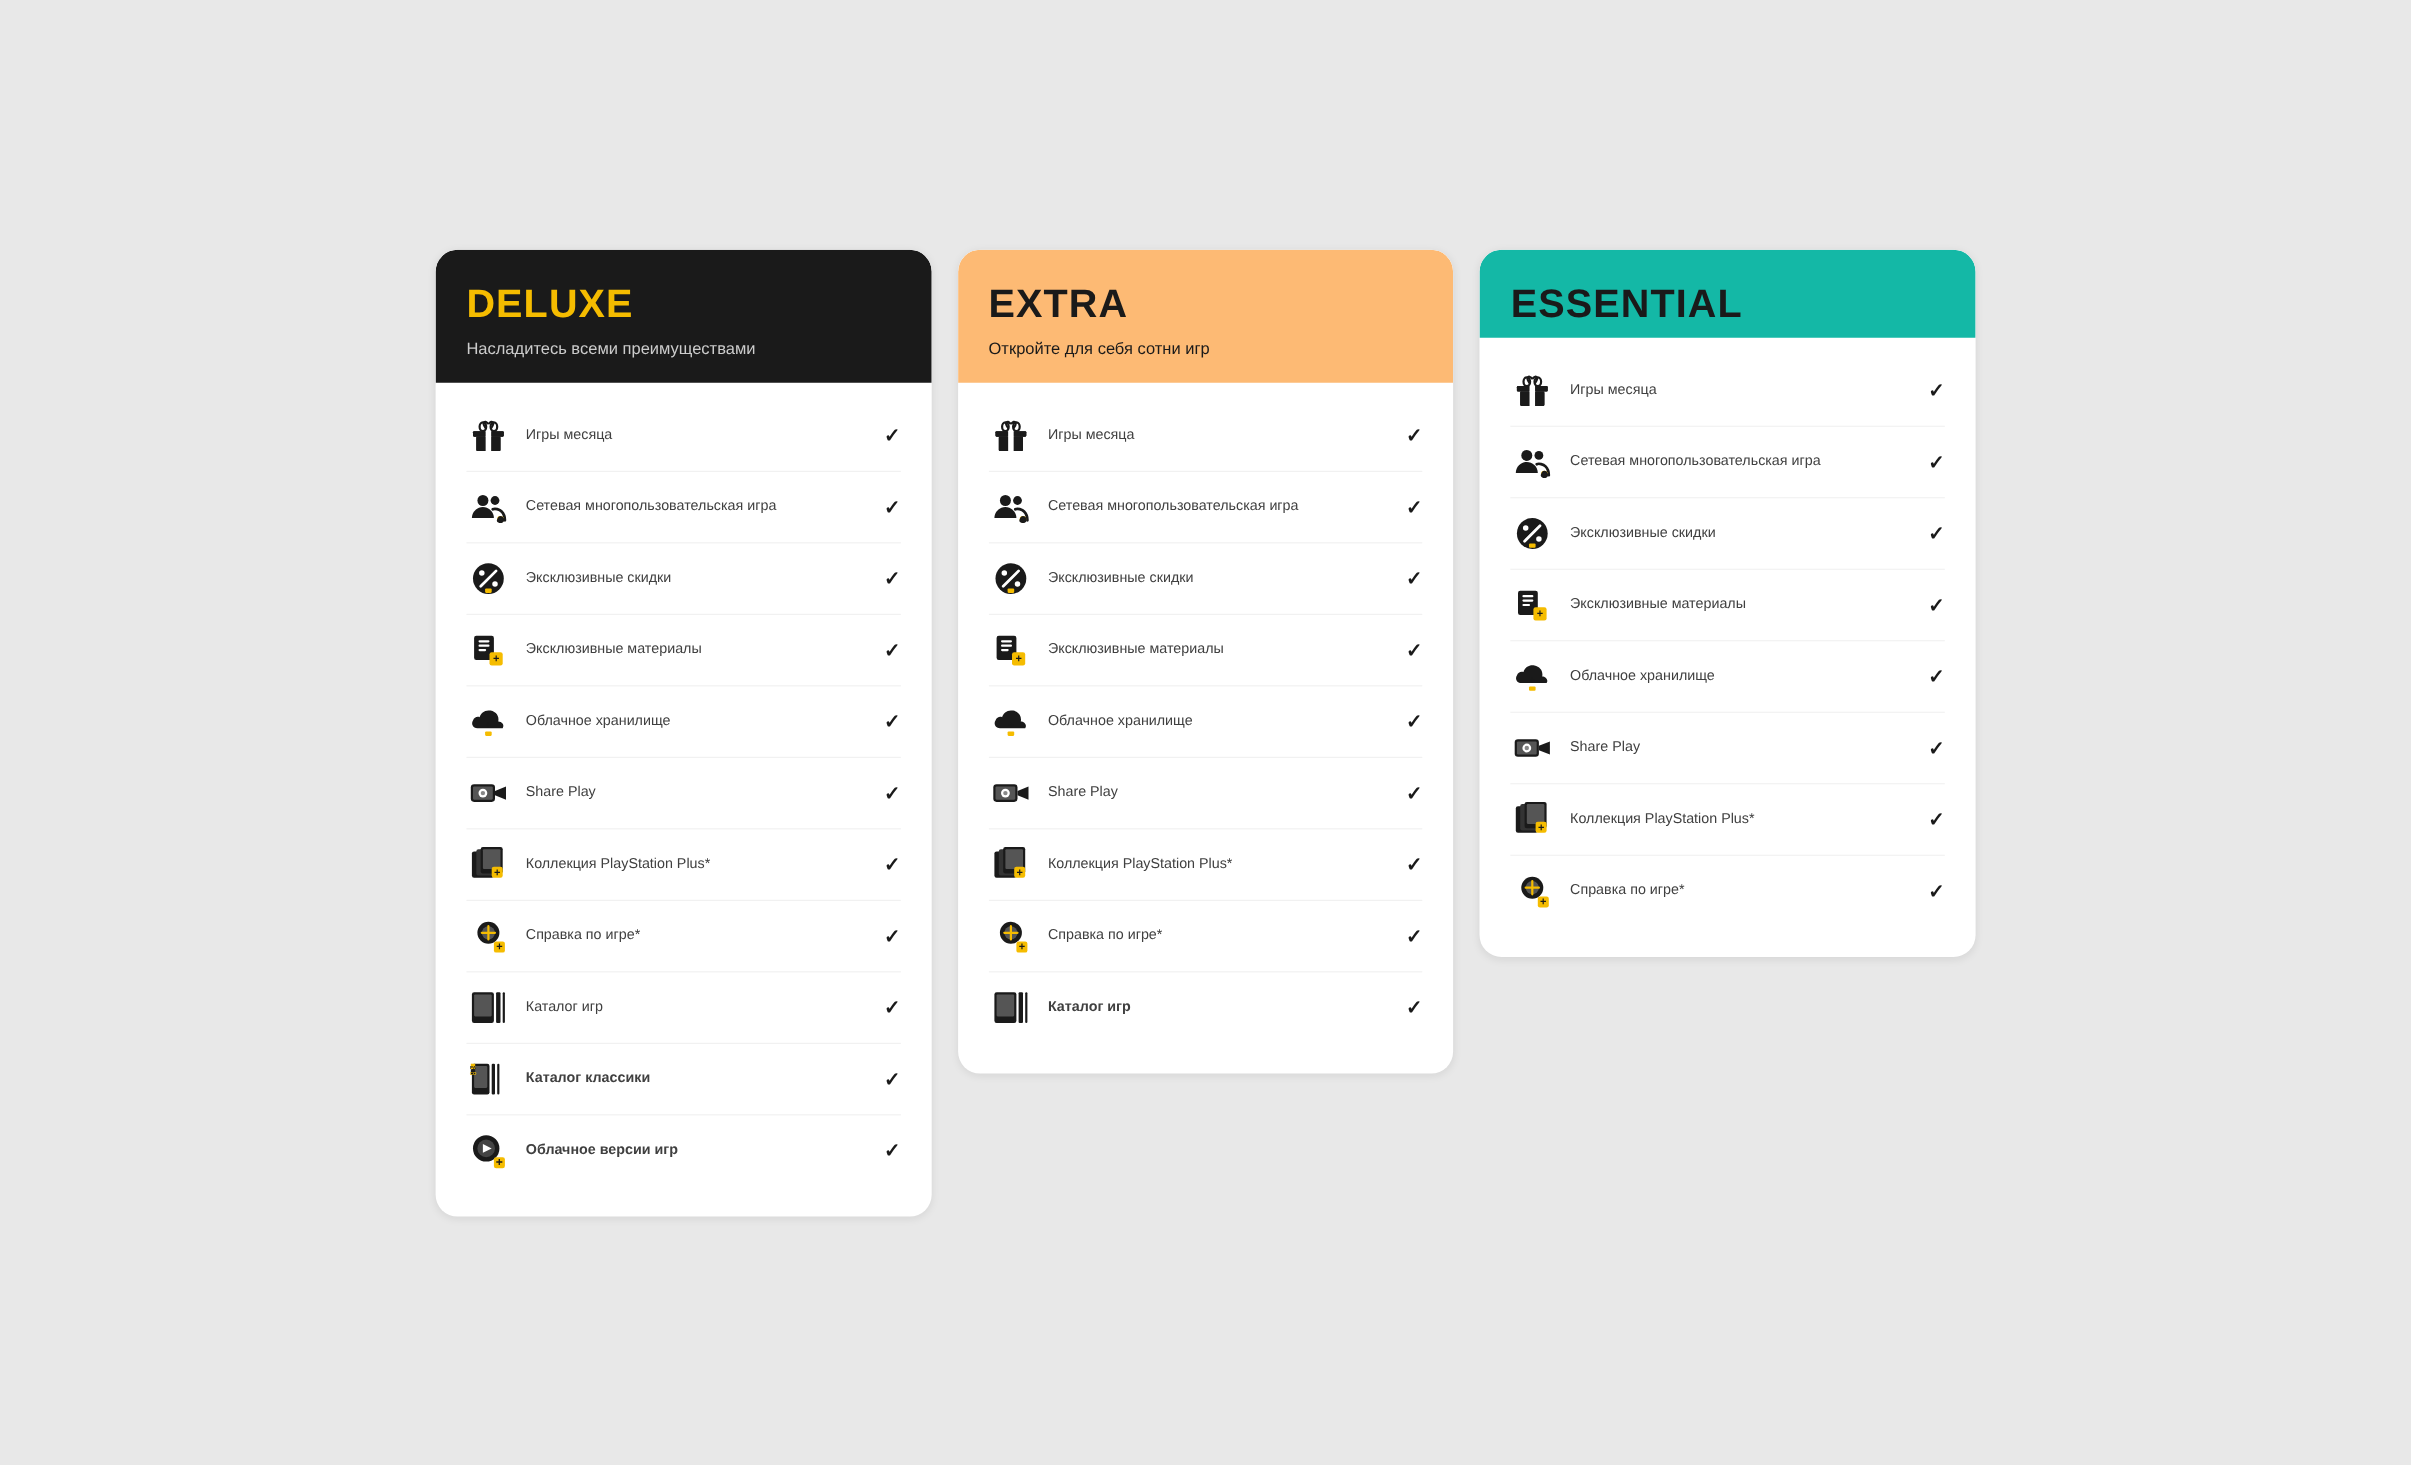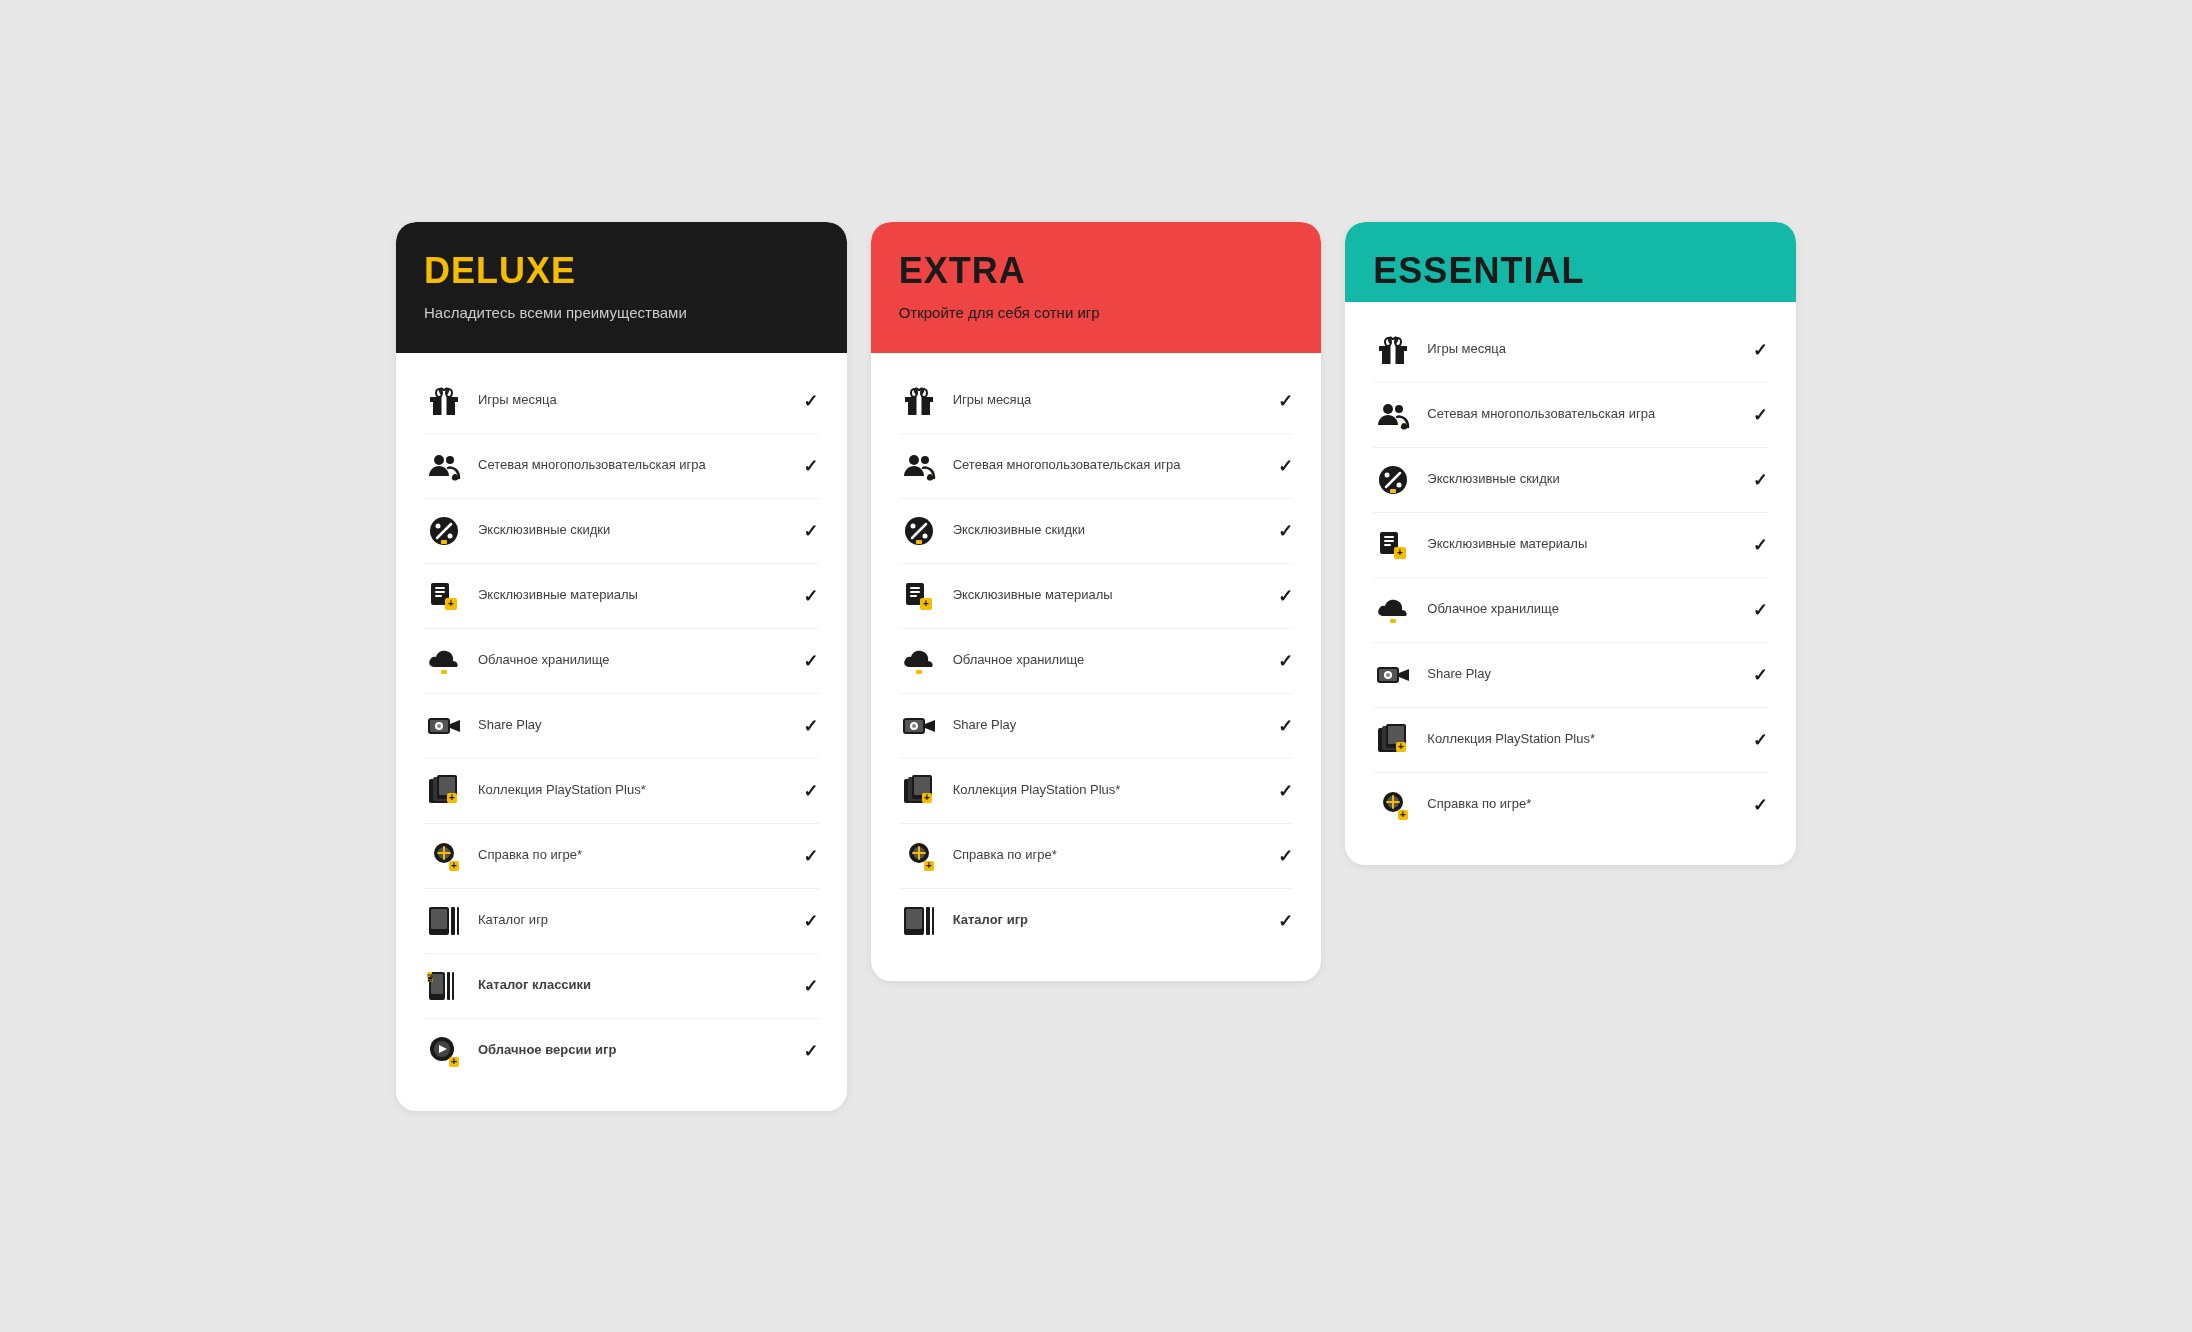--- a/index.html
+++ b/index.html
@@ -21,28 +21,28 @@
     }
     .card {
       background: #fff;
       border-radius: 20px;
       padding: 0;
       flex: 1;
       overflow: hidden;
       box-shadow: 0 2px 8px rgba(0,0,0,0.08);
     }
     .card-header {
-      padding: 28px 28px 30px 28px;
+      padding: 28px 28px 20px 28px;
       border-radius: 20px 20px 0 0;
     }
     .card-header.dark {
       background: #1a1a1a;
     }
     .card-header.yellow {
-      background: #ef4444;
+      background: #fdba74;
     }
     .card-header.light {
       background: #14b8a6;
       padding-bottom: 10px;
     }
     .card-title {
       font-size: 36px;
       font-weight: 900;
       letter-spacing: 1px;
     }

